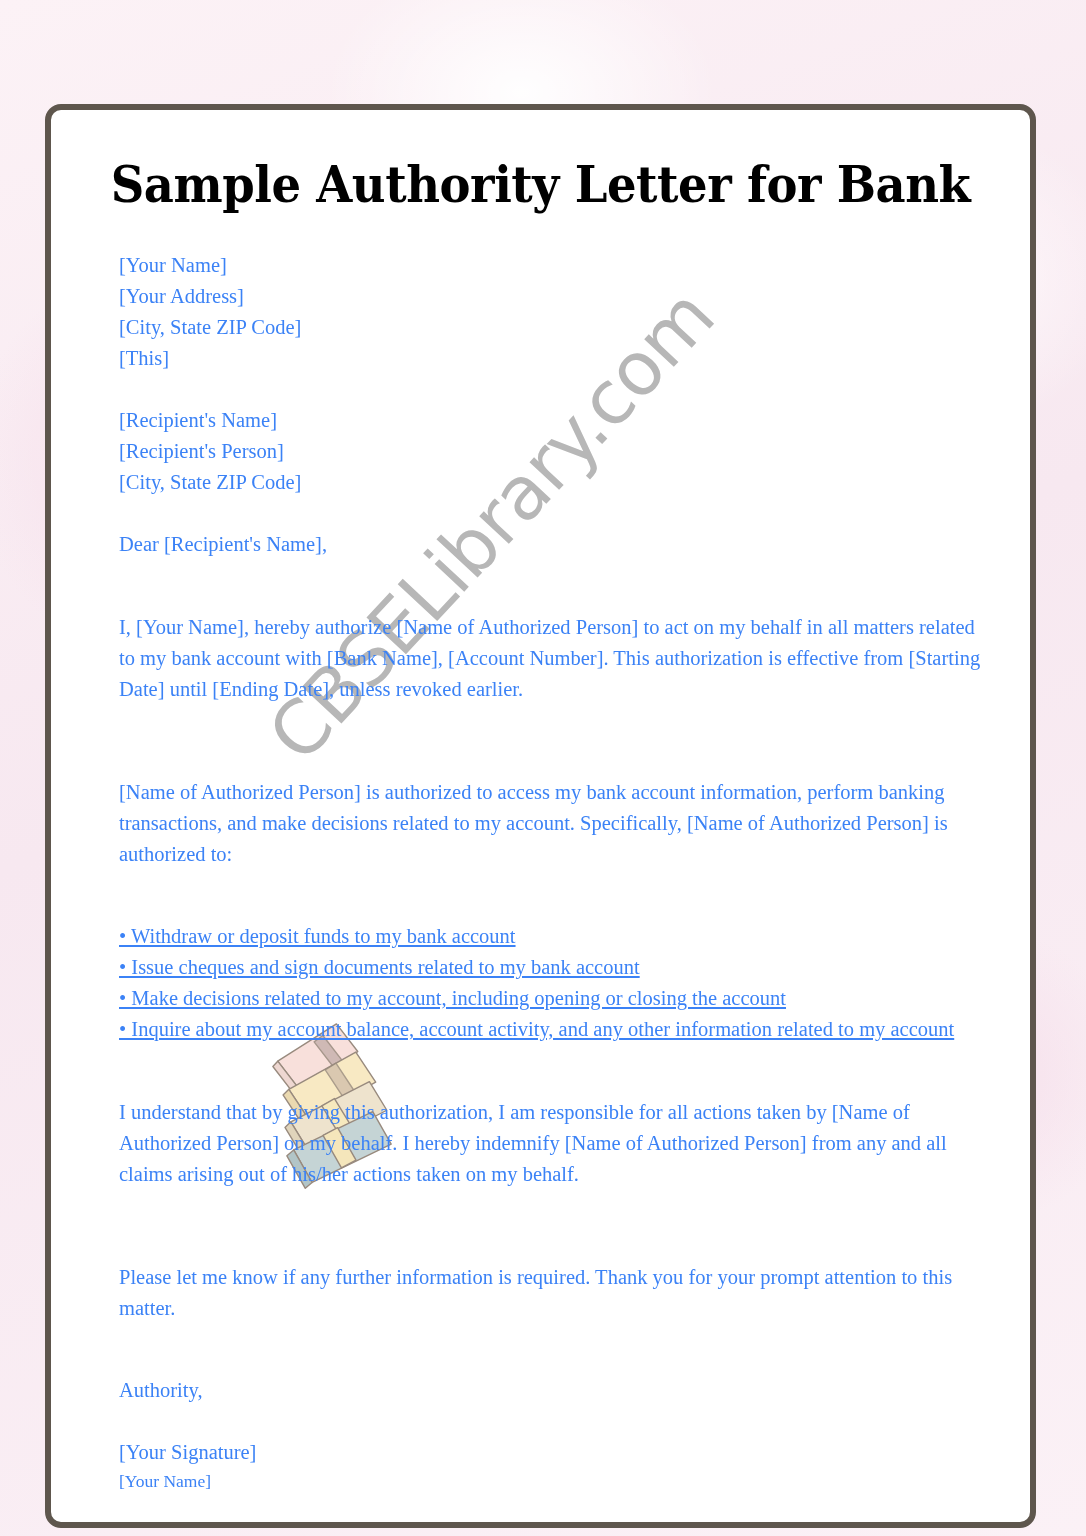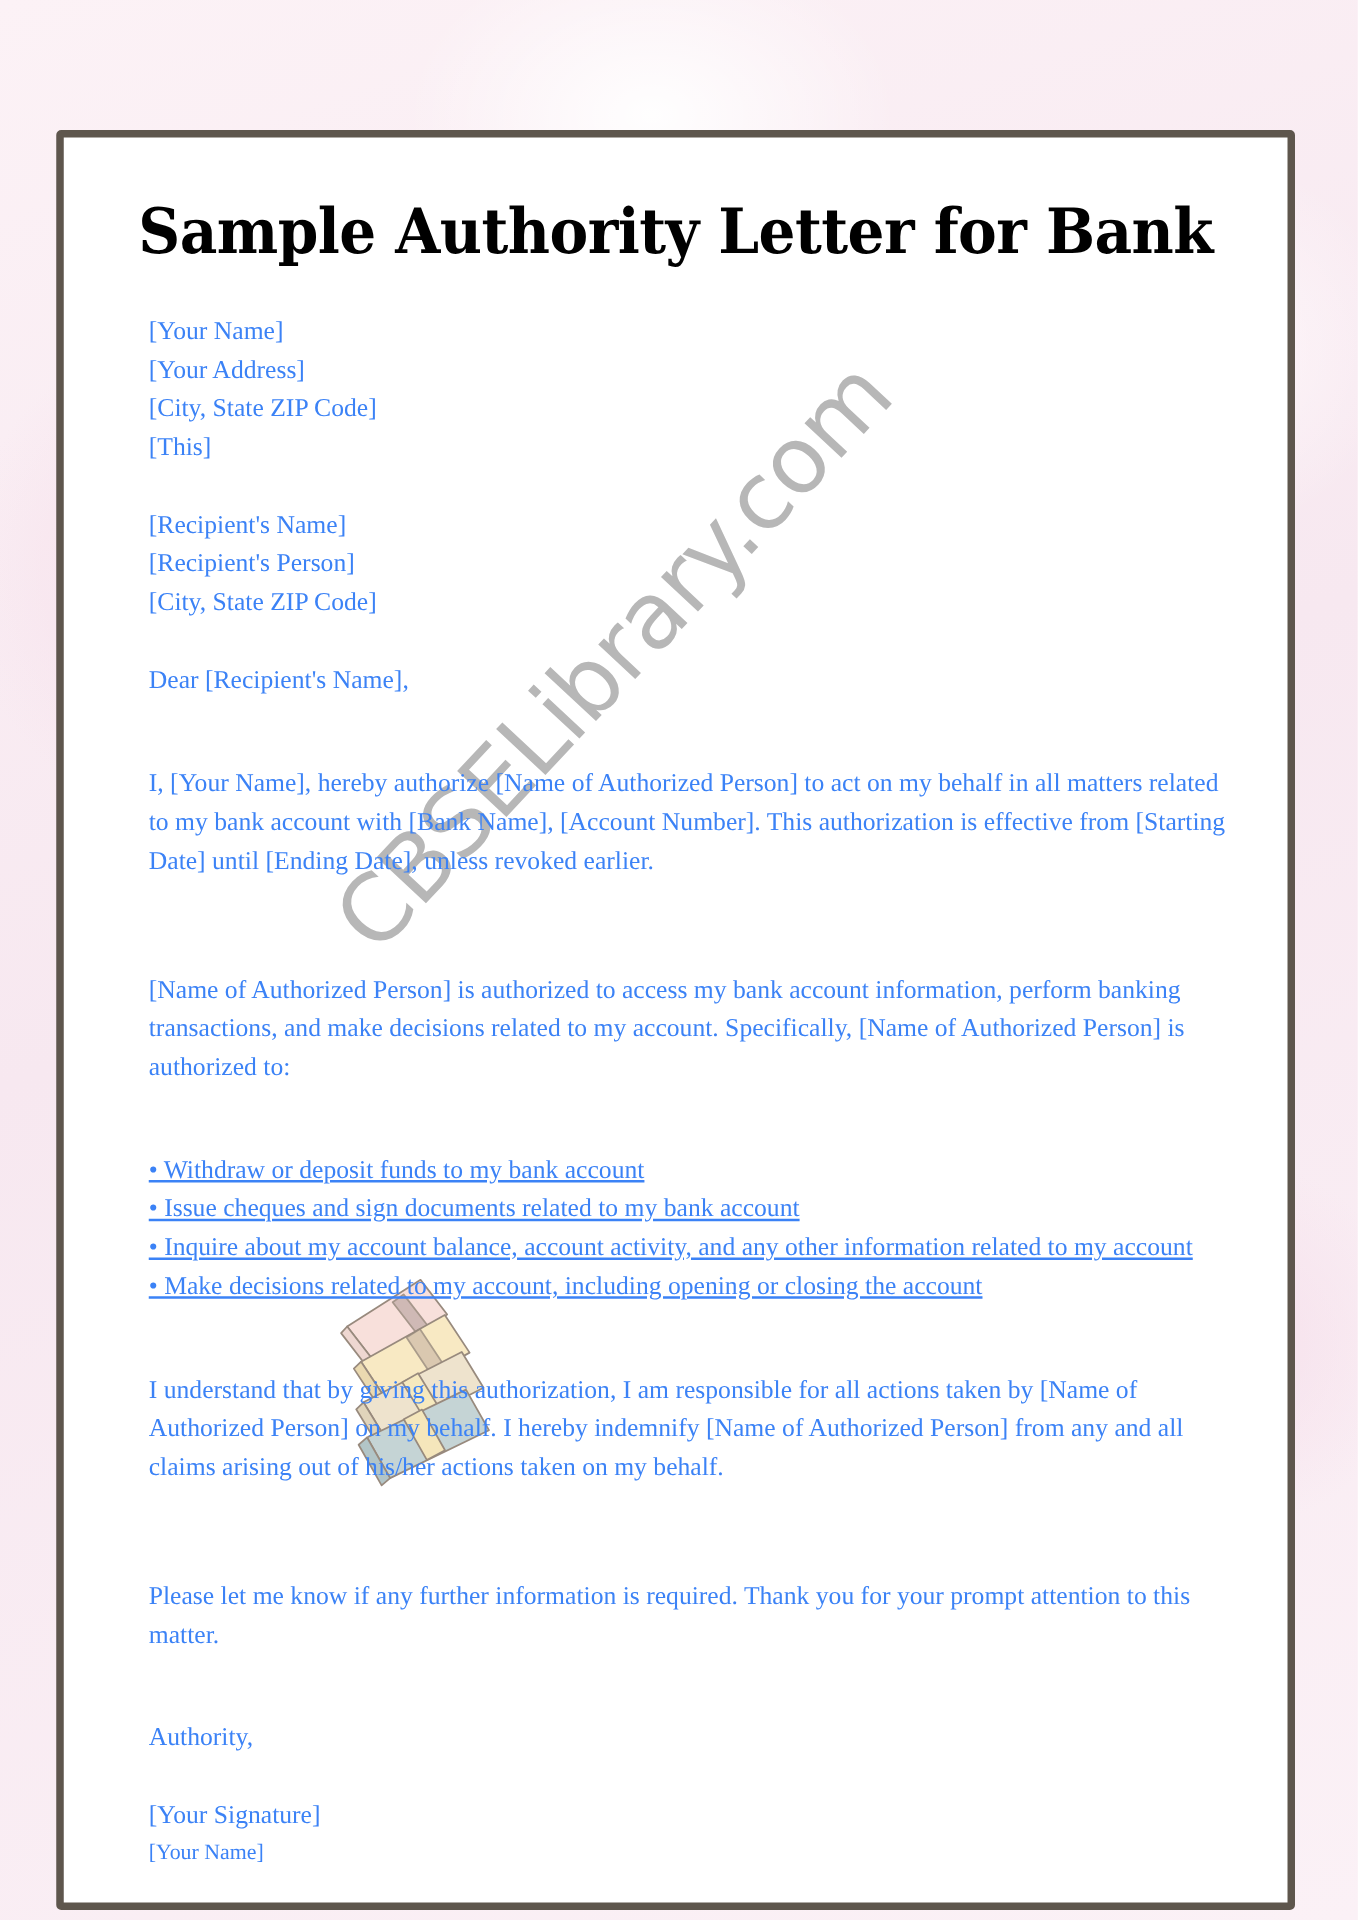--- a/index.html
+++ b/index.html
@@ -25,21 +25,21 @@
 
   
   #page-card {
     position: absolute;
     left: 45px;
     top: 104px;
     width: 991px;
     height: 1424px;
     background: #ffffff;
     border: 6px solid #5e564d;
-    border-radius: 4px;
+    border-radius: 16px;
     box-sizing: border-box;
     overflow: hidden;
   }
 
   
   #doc-title {
     position: absolute;
     left: 0;
     top: 13px;
     width: 100%;
@@ -137,22 +137,22 @@
 
     <div class="gap-md"></div>
 
     <p class="para">[Name of Authorized Person] is authorized to access my bank account information, perform banking transactions, and make decisions related to my account. Specifically, [Name of Authorized Person] is authorized to:</p>
 
     <div class="gap-md"></div>
 
     <div class="block">
       <div class="bullet-line">• Withdraw or deposit funds to my bank account</div>
       <div class="bullet-line">• Issue cheques and sign documents related to my bank account</div>
+      <div class="bullet-line">• Make decisions related to my account, including opening or closing the account</div>
       <div class="bullet-line">• Inquire about my account balance, account activity, and any other information related to my account</div>
-      <div class="bullet-line">• Make decisions related to my account, including opening or closing the account</div>
     </div>
 
     <div class="gap-md"></div>
 
     <p class="para">I understand that by giving this authorization, I am responsible for all actions taken by [Name of Authorized Person] on my behalf. I hereby indemnify [Name of Authorized Person] from any and all claims arising out of his/her actions taken on my behalf.</p>
 
     <div class="gap-md"></div>
 
     <p class="para">Please let me know if any further information is required. Thank you for your prompt attention to this matter.</p>
 

